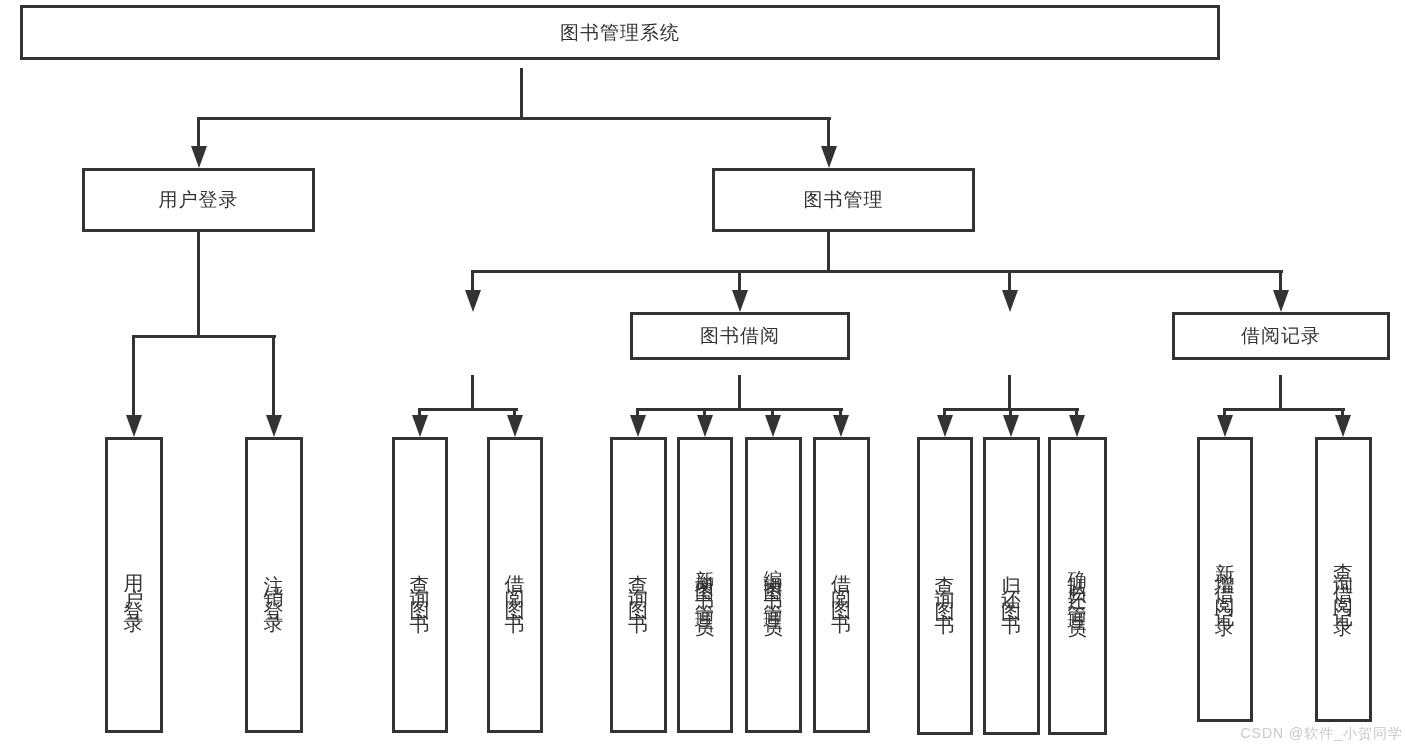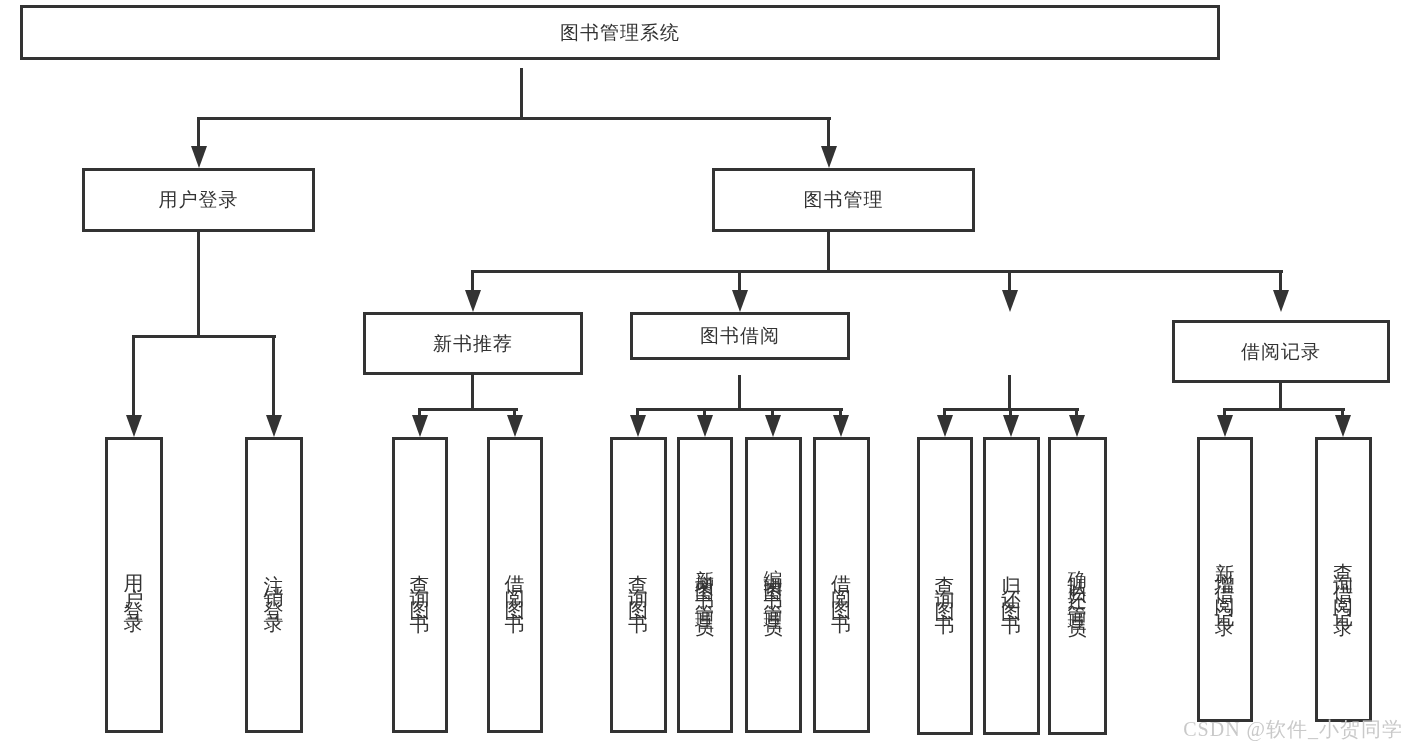--- a/index.html
+++ b/index.html
@@ -19,21 +19,21 @@
   .node .vt-long{letter-spacing:7px;font-size:19px;}
   .vl{position:absolute;width:3px;background:#333333;z-index:1;}
   .hl{position:absolute;height:3px;background:#333333;z-index:1;}
   .ah{
     position:absolute;width:0;height:0;z-index:1;
     border-left:8px solid transparent;border-right:8px solid transparent;
     border-top:22px solid #333333;
   }
   .watermark{
     position:absolute;right:2px;bottom:4px;z-index:5;
-    font-size:20px;color:#c9c9c9;letter-spacing:1px;font-family:Liberation Serif, serif;
+    font-size:14px;color:#c9c9c9;letter-spacing:1px;
   }
 </style>
 </head>
 <body>
 
 <div class="canvas">
 
   <div class="vl" style="left:520px;top:68px;height:49px"></div>
   <div class="hl" style="left:197px;top:117px;width:634px"></div>
   <div class="vl" style="left:197px;top:117px;height:32px"></div>
@@ -98,30 +98,27 @@
   </div>
 
   <div class="node" style="left:82px;top:168px;width:233px;height:64px">
     <span>用户登录</span>
   </div>
 
   <div class="node" style="left:712px;top:168px;width:263px;height:64px">
     <span>图书管理</span>
   </div>
 
-  <div class="node" style="left:363px;top:312px;width:220px;height:63px">
-    <span>新书推荐</span>
-  </div>
 
   <div class="node" style="left:630px;top:312px;width:220px;height:48px">
     <span>图书借阅</span>
   </div>
 
 
-  <div class="node" style="left:1172px;top:320px;width:218px;height:63px">
+  <div class="node" style="left:1172px;top:312px;width:218px;height:48px">
     <span>借阅记录</span>
   </div>
 
   <div class="node" style="left:105px;top:437px;width:58px;height:296px">
     <span class="vt">用户登录</span>
   </div>
   <div class="node" style="left:245px;top:437px;width:58px;height:296px">
     <span class="vt">注销登录</span>
   </div>
 

